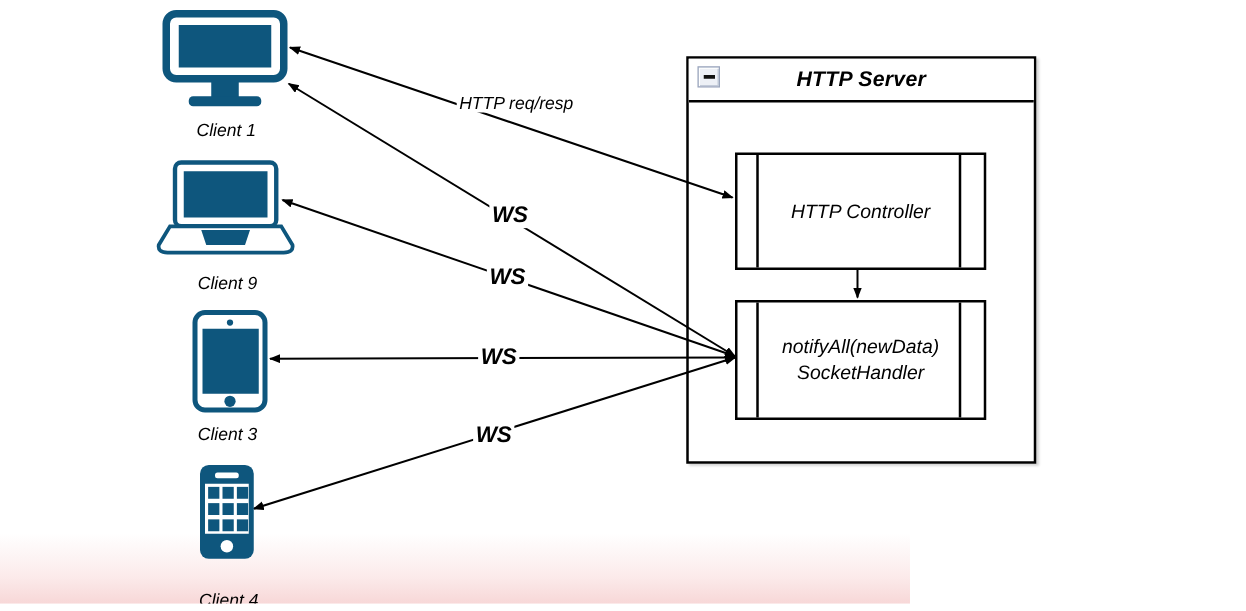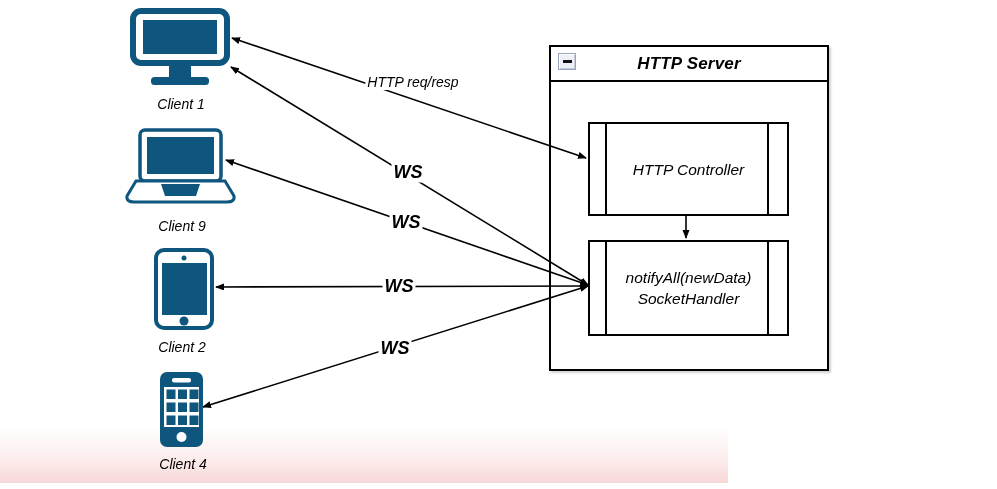--- a/index.html
+++ b/index.html
@@ -50,21 +50,21 @@
   
   .client-label, .conn-label {
     position:absolute; transform:translate(-50%,-50%);
     font-size:14px; white-space:nowrap;
   }
   .conn-label { background:#ffffff; padding:0 2px; }
   .conn-label.ws { font-weight:bold; font-size:18px; }
   .lbl-c1 { left:181px; top:104px; }
   .lbl-c2 { left:182px; top:226px; }
   .lbl-c3 { left:182px; top:347px; }
-  .lbl-c4 { left:183px; top:464px; }
+  .lbl-c4 { left:183px; top:480px; }
   .lbl-http { left:413px; top:82px; }
   .lbl-ws1 { left:408px; top:172px; }
   .lbl-ws2 { left:406px; top:222px; }
   .lbl-ws3 { left:399px; top:286px; }
   .lbl-ws4 { left:395px; top:348px; }
 </style>
 </head>
 <body>
 
 <div class="canvas">
@@ -142,21 +142,21 @@
 
   <div class="component comp-socket">
     <div class="bar l"></div>
     <div class="bar r"></div>
     <div>notifyAll(newData)</div>
     <div>SocketHandler</div>
   </div>
 
   <div class="client-label lbl-c1">Client 1</div>
   <div class="client-label lbl-c2">Client 9</div>
-  <div class="client-label lbl-c3">Client 2</div>
+  <div class="client-label lbl-c3">Client 3</div>
   <div class="client-label lbl-c4">Client 4</div>
 
   <span class="conn-label lbl-http">HTTP req/resp</span>
   <span class="conn-label ws lbl-ws1">WS</span>
   <span class="conn-label ws lbl-ws2">WS</span>
   <span class="conn-label ws lbl-ws3">WS</span>
   <span class="conn-label ws lbl-ws4">WS</span>
 
 </div>
 

